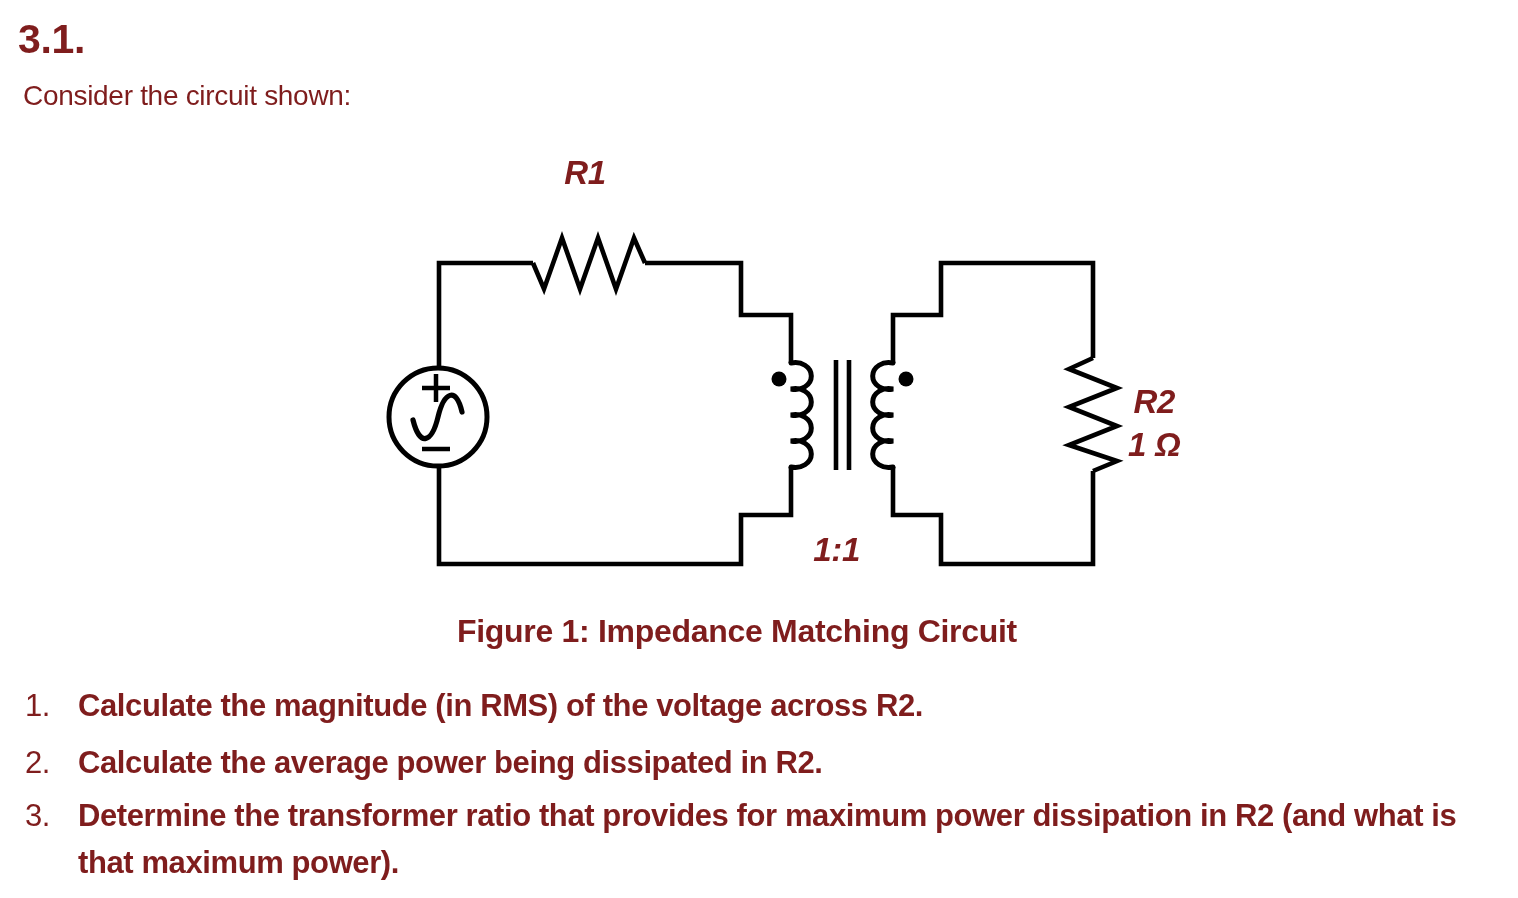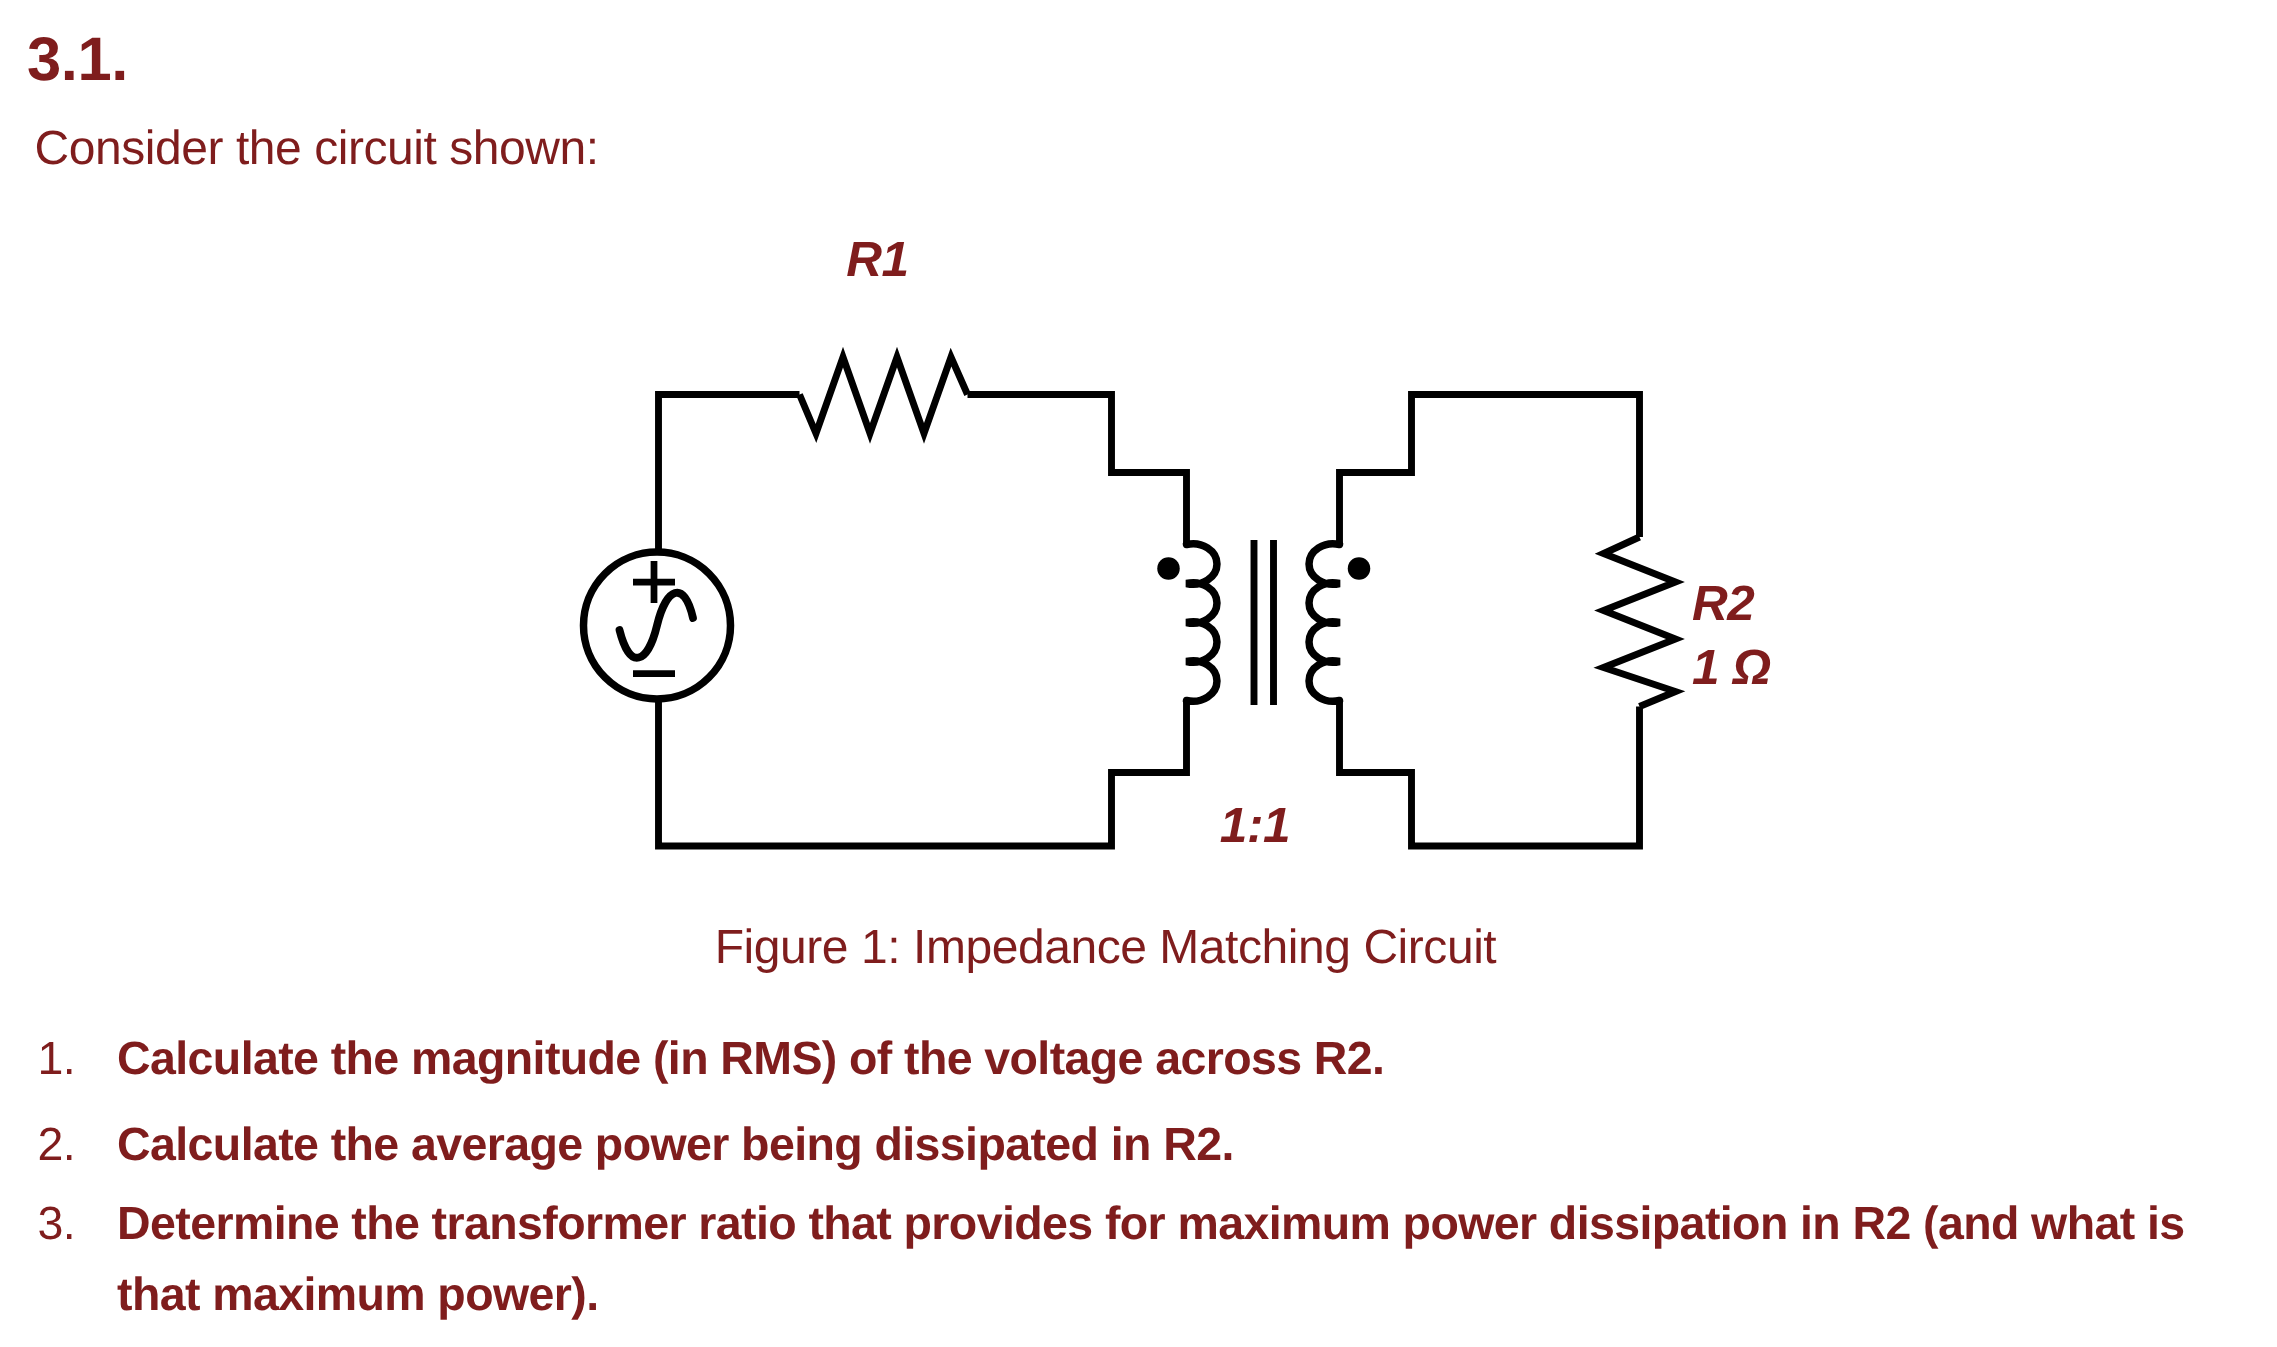--- a/index.html
+++ b/index.html
@@ -14,41 +14,41 @@
   
   .title{
     position:absolute;left:18px;top:16px;
     font-size:41px;font-weight:bold;
     display:flex;white-space:nowrap;
     letter-spacing:-0.3px;
   }
   .title .num{width:82px;flex:none;}
   .intro{
     position:absolute;left:23px;top:80px;
-    font-size:32px;letter-spacing:-0.3px;white-space:nowrap;
+    font-size:28px;letter-spacing:-0.3px;white-space:nowrap;
   }
   
   .circuit-svg{position:absolute;left:0;top:0;}
   
   .clabel{
     position:absolute;font-weight:bold;font-size:33px;
     letter-spacing:-0.3px;line-height:38px;white-space:nowrap;font-style:italic;
   }
   .lbl-r1-name{left:535px;top:154px;width:100px;text-align:center;}
   .lbl-r1-value{left:515px;top:192px;width:150px;text-align:center;}
   .lbl-source{right:1141px;top:364px;text-align:right;line-height:38px;}
   .lbl-source span{display:block;}
   .lbl-source .overhang{margin-right:-33px;}
   .lbl-r2{left:1128px;top:380px;line-height:43px;}
-  .lbl-r2 span{display:block;}
+  .lbl-r2 span{display:block;text-align:center;}
   .lbl-ratio{left:760px;top:531px;width:100px;text-align:right;}
   
   .caption{
     position:absolute;left:0;top:613px;width:1474px;
-    text-align:center;font-weight:normal;font-size:32px;
+    text-align:center;font-weight:bold;font-size:32px;
     letter-spacing:-0.3px;white-space:nowrap;
   }
   
   .q-row{
     position:absolute;left:25px;
     display:flex;align-items:flex-start;
     font-size:31px;line-height:47px;letter-spacing:-0.4px;
   }
   .q-row .q-num{width:53px;flex:none;}
   .q-row .q-text{width:1380px;font-weight:bold;}

